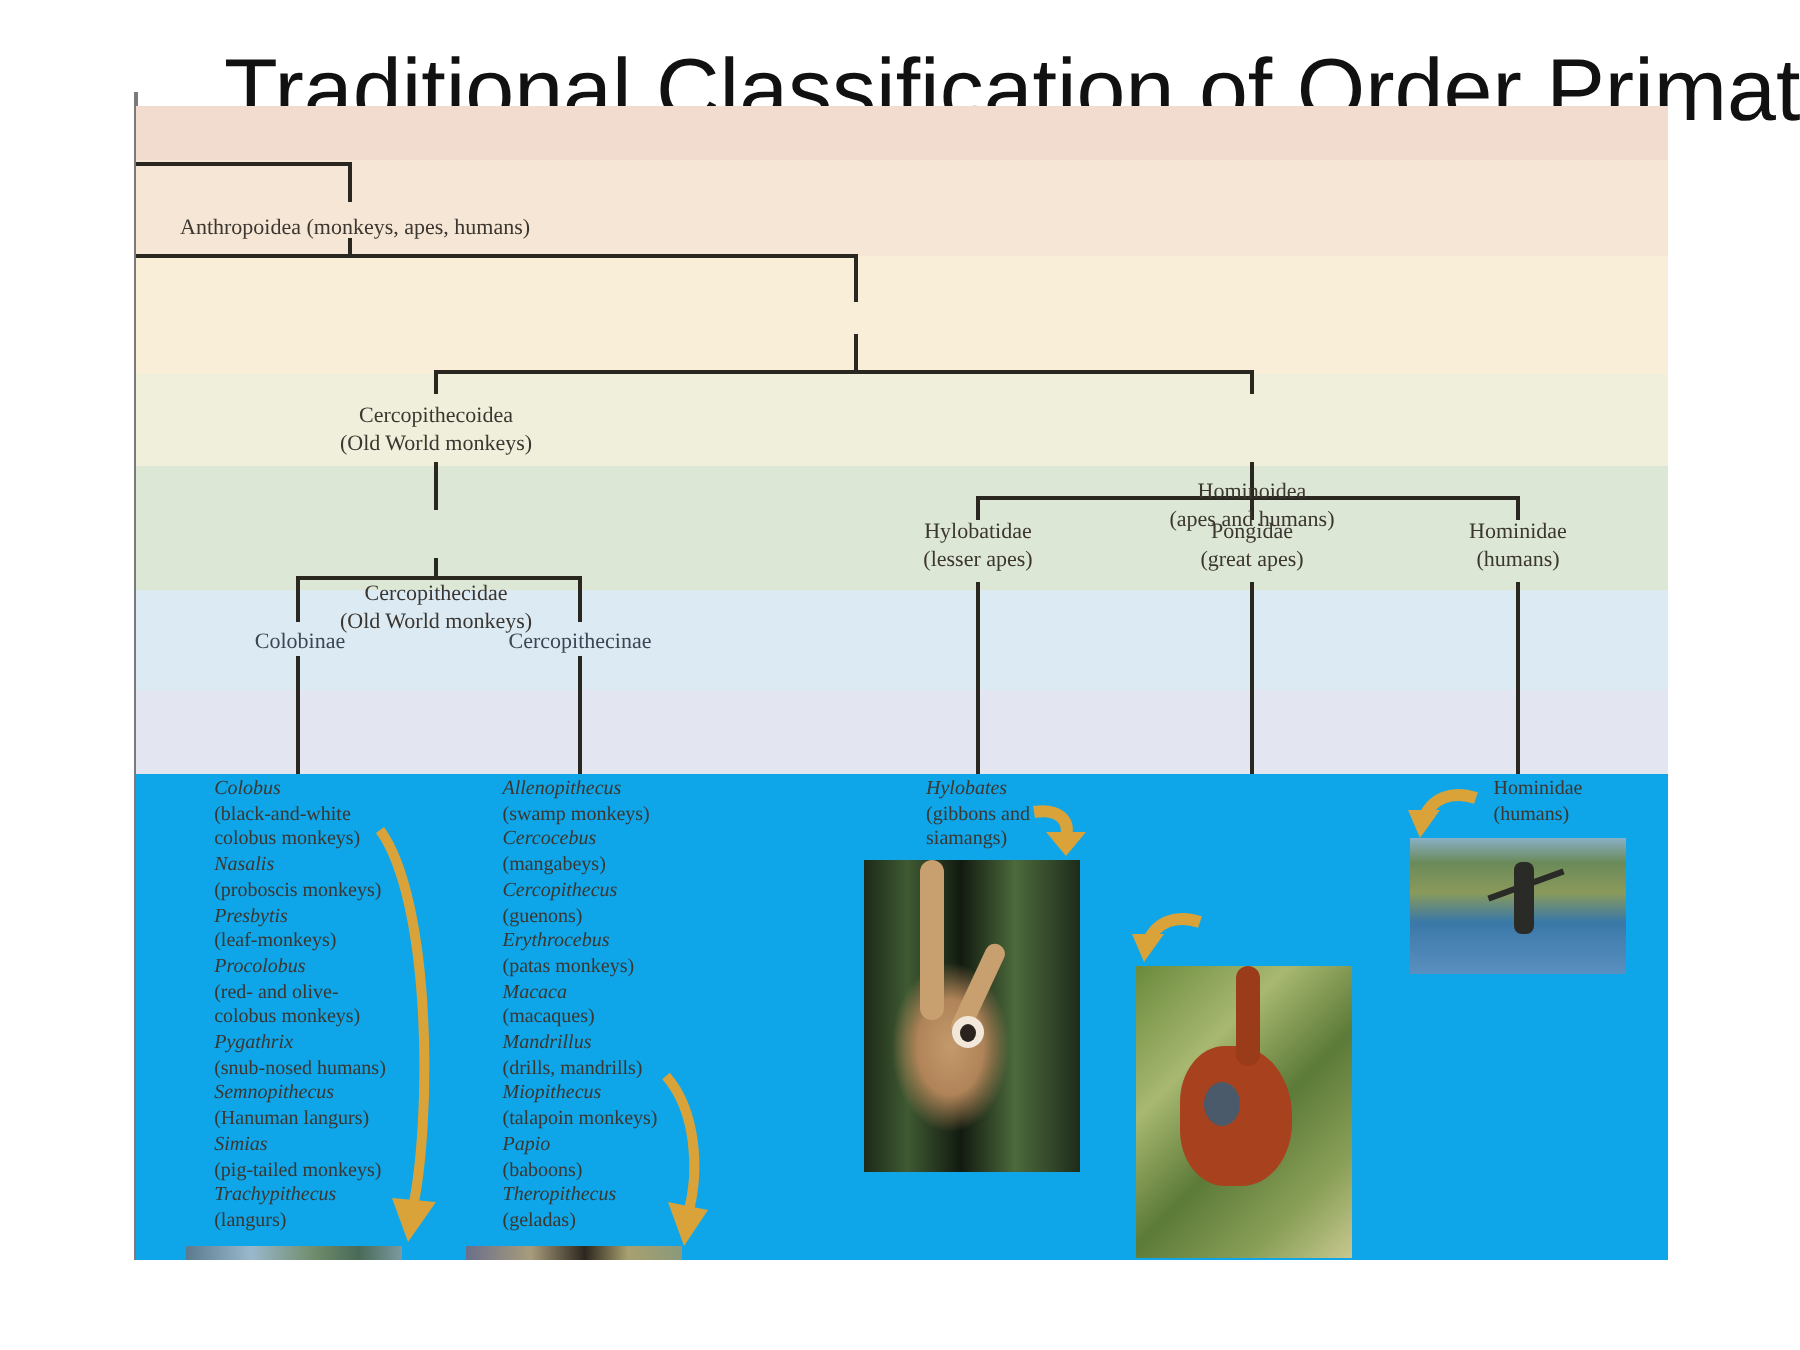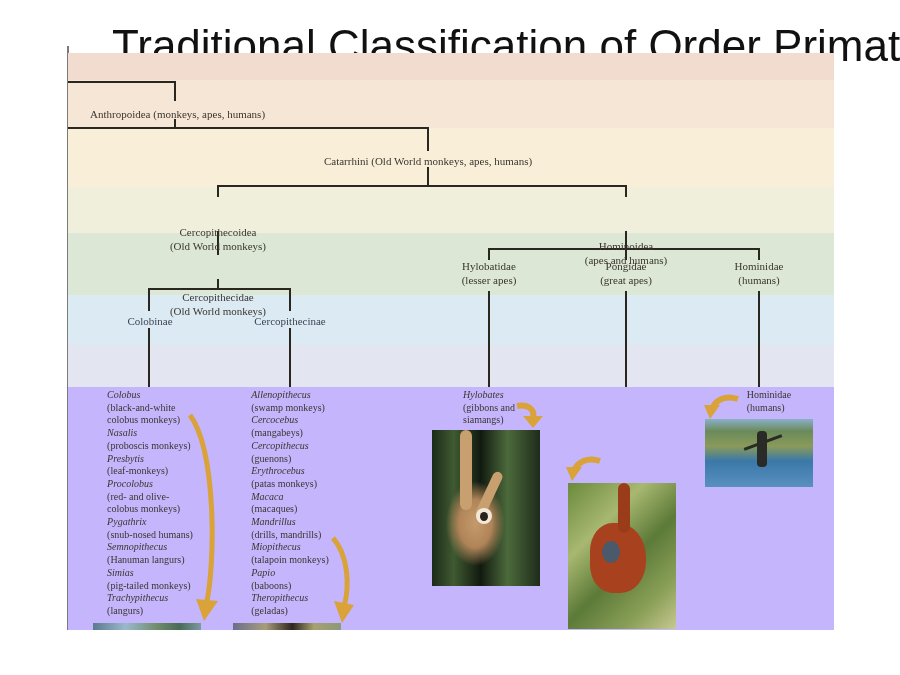--- a/index.html
+++ b/index.html
@@ -8,21 +8,21 @@
       background: #ffffff;
       font-family: "Liberation Serif", "DejaVu Serif", serif;
     }
     .slide-title {
       position: absolute; left: 112px; top: 24px;
       font-family: "Liberation Sans", "DejaVu Sans", sans-serif;
       font-size: 44px; color: #111; white-space: nowrap; line-height: 1;
     }
     .figure {
       position: absolute; left: 68px; top: 53px; width: 766px; height: 577px;
-      background: #c4b5fd; overflow: hidden;
+      background: #0ea5e9; overflow: hidden;
     }
     .left-rule {
       position: absolute; left: 67px; top: 46px; width: 2px; height: 584px;
       background: #7b7b7b;
     }
     .band { position: absolute; left: 0; width: 766px; }
     .line { position: absolute; background: #2a2620; }
     .lbl {
       position: absolute; text-align: center; font-size: 11px; color: #3b362f;
       line-height: 14px; white-space: nowrap; transform: translateX(-50%);
@@ -82,23 +82,22 @@
 
     <div class="line" style="left:149px;top:226px;width:2px;height:10px;"></div>
     <div class="line" style="left:80px;top:235px;width:142px;height:2px;"></div>
     <div class="line" style="left:80px;top:235px;width:2px;height:23px;"></div>
     <div class="line" style="left:221px;top:235px;width:2px;height:23px;"></div>
     <div class="line" style="left:80px;top:275px;width:2px;height:59px;"></div>
     <div class="line" style="left:221px;top:275px;width:2px;height:59px;"></div>
   </div>
 
   <div class="lbl left" style="left:22px;top:54px;">Anthropoidea (monkeys, apes, humans)</div>
-  <div class="lbl" style="left:360px;top:101px;">Catarrhini (Old World monkeys, apes, humans)</div>
-
-  <div class="lbl" style="left:150px;top:148px;margin-top:24px;">
+
+  <div class="lbl" style="left:150px;top:148px;">
     <div>Cercopithecoidea</div>
     <div>(Old World monkeys)</div>
   </div>
   <div class="lbl" style="left:558px;top:148px;margin-top:38px;">
     <div>Hominoidea</div>
     <div>(apes and humans)</div>
   </div>
   <div class="lbl" style="left:150px;top:205px;margin-top:32px;">
     <div>Cercopithecidae</div>
     <div>(Old World monkeys)</div>

